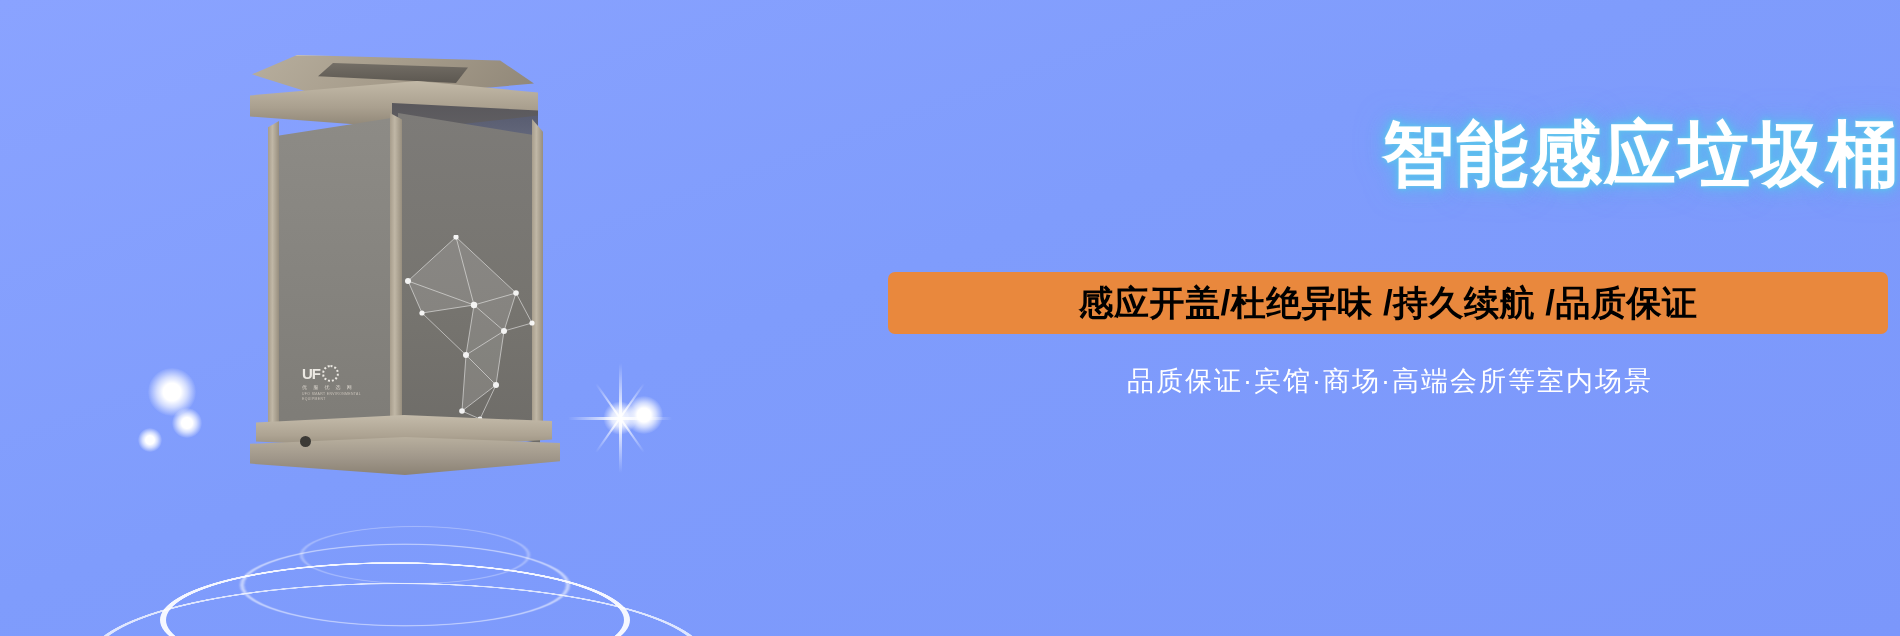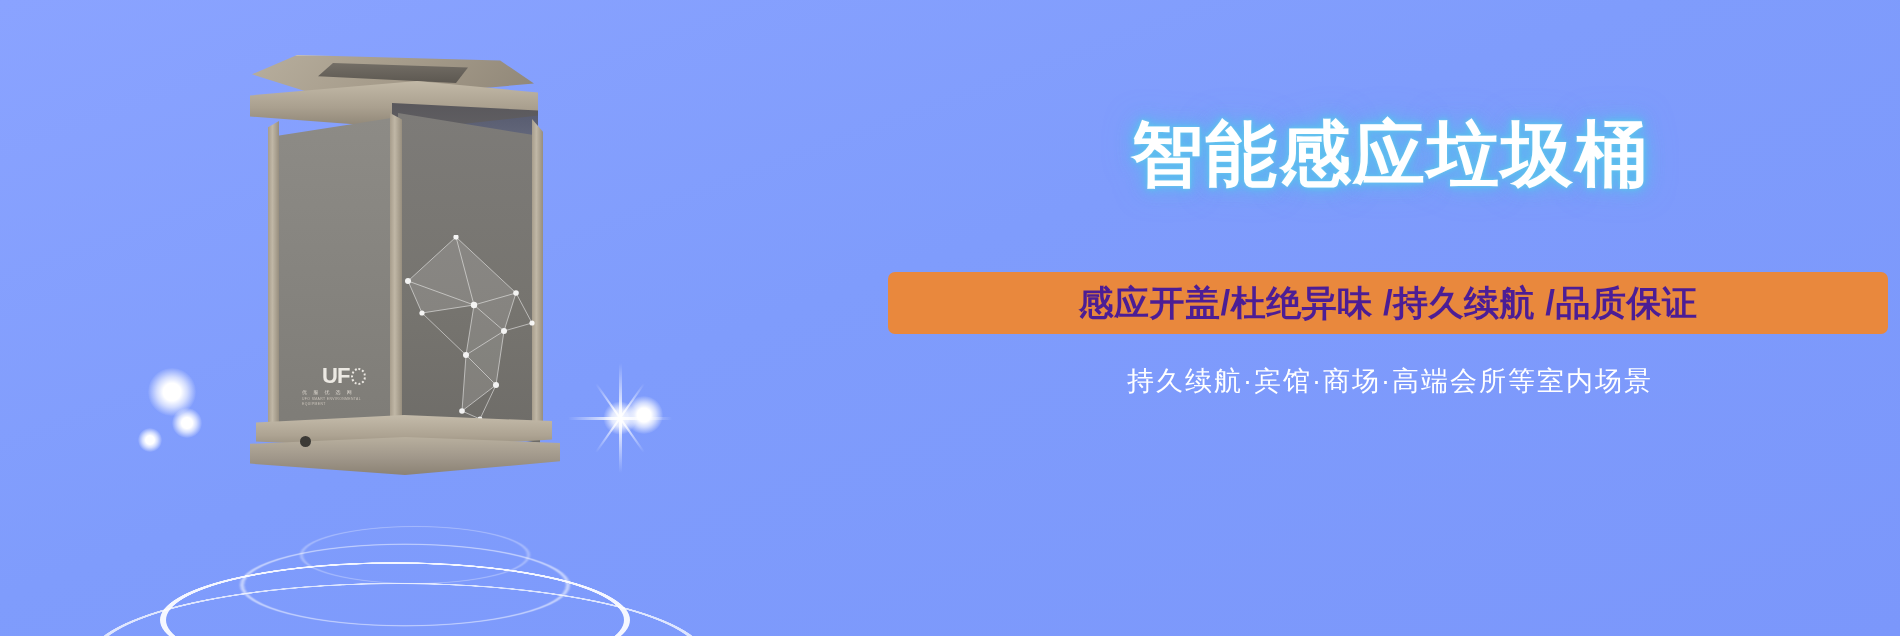--- a/index.html
+++ b/index.html
@@ -182,24 +182,23 @@
   }
   
   #bin-logo {
     position:absolute; left:72px; top:310px;
     width:64px; height:42px;
     color:#e8e6e1;
   }
   #bin-logo-mark { display:flex; align-items:center; gap:2px; }
   #bin-logo-letters {
     font-family:"Liberation Sans", sans-serif;
-    font-weight:700; font-size:22px; letter-spacing:-1px;
+    font-weight:700; font-size:15px; letter-spacing:-1px;
     line-height:1;
     color:#ece9e3;
-    margin-left:20px;
   }
   #bin-logo-ring {
     width:17px; height:17px; border-radius:50%;
     border:2.4px dotted #ece9e3;
   }
   #bin-logo-cn {
     font-size:5px; letter-spacing:2.4px; color:#ded9d1; margin-top:2px;
   }
   #bin-logo-sub {
     font-size:3.4px; letter-spacing:.4px; color:#c9c3ba; margin-top:2px; line-height:1.35;
@@ -207,21 +206,21 @@
 
   
   #text-block {
     position:absolute;
     left:880px; top:0;
     width:1020px; height:636px;
   }
   #headline {
     position:absolute; left:0; top:118px;
     width:1020px;
-    text-align:center;
+    text-align:right;
     font-size:72px;
     font-weight:700;
     color:#ffffff;
     letter-spacing:2px;
     line-height:1;
     text-shadow:
       0 0 2px #6fc8ef, 0 0 5px #62c2ee, 0 0 10px #58bdee,
       0 0 18px rgba(88,189,238,.85), 0 0 30px rgba(88,189,238,.55);
   }
   #subline-wrap {
@@ -245,21 +244,21 @@
   #feature-pill {
     position:absolute; left:8px; top:272px;
     width:1000px; height:62px;
     background:#E9883D;
     border-radius:7px;
     display:flex; align-items:center; justify-content:center;
   }
   #feature-text {
     font-size:35px;
     font-weight:700;
-    color:#4c1d95;
+    color:#000000;
     letter-spacing:0.5px;
     white-space:nowrap;
   }
   #scenario {
     position:absolute; left:0; top:363px;
     width:1020px;
     text-align:center;
     font-size:27px;
     font-weight:400;
     color:#ffffff;
@@ -358,16 +357,16 @@
 
   <div id="text-block">
 
     <div id="headline">智能感应垃圾桶</div>
 
 
     <div id="feature-pill">
       <span id="feature-text">感应开盖/杜绝异味 /持久续航 /品质保证</span>
     </div>
 
-    <div id="scenario">持久续航·宾馆·商场·高端会所等室内场景</div>
+    <div id="scenario">品质保证·宾馆·商场·高端会所等室内场景</div>
   </div>
 
 </div>
 
 </body></html>

